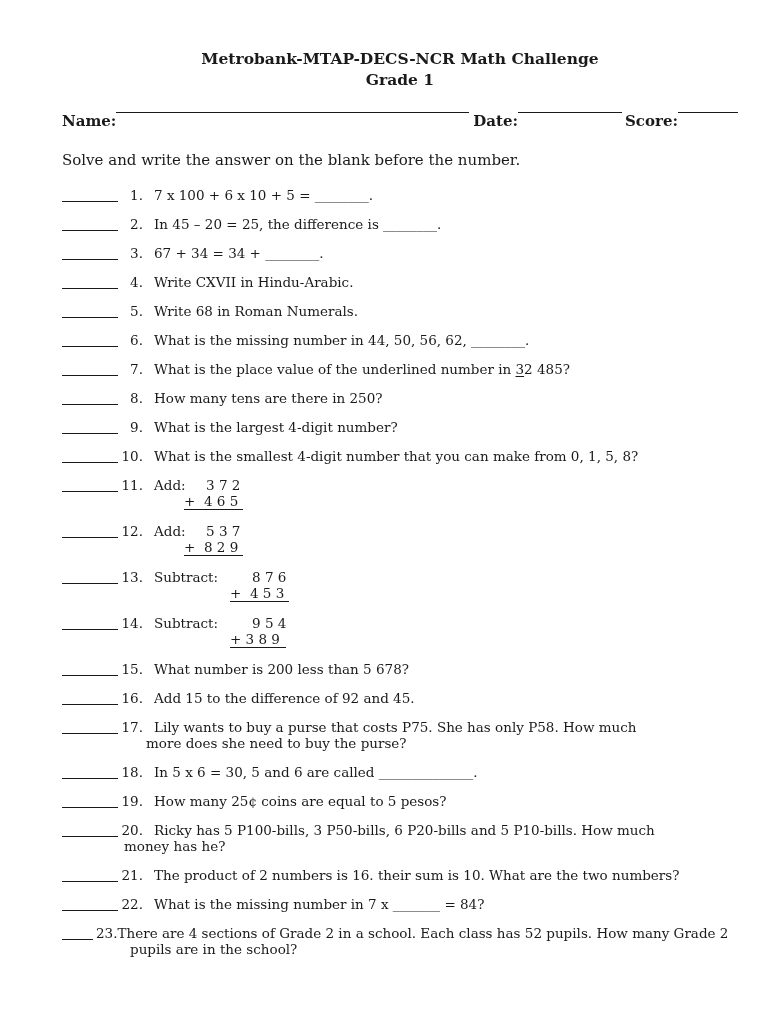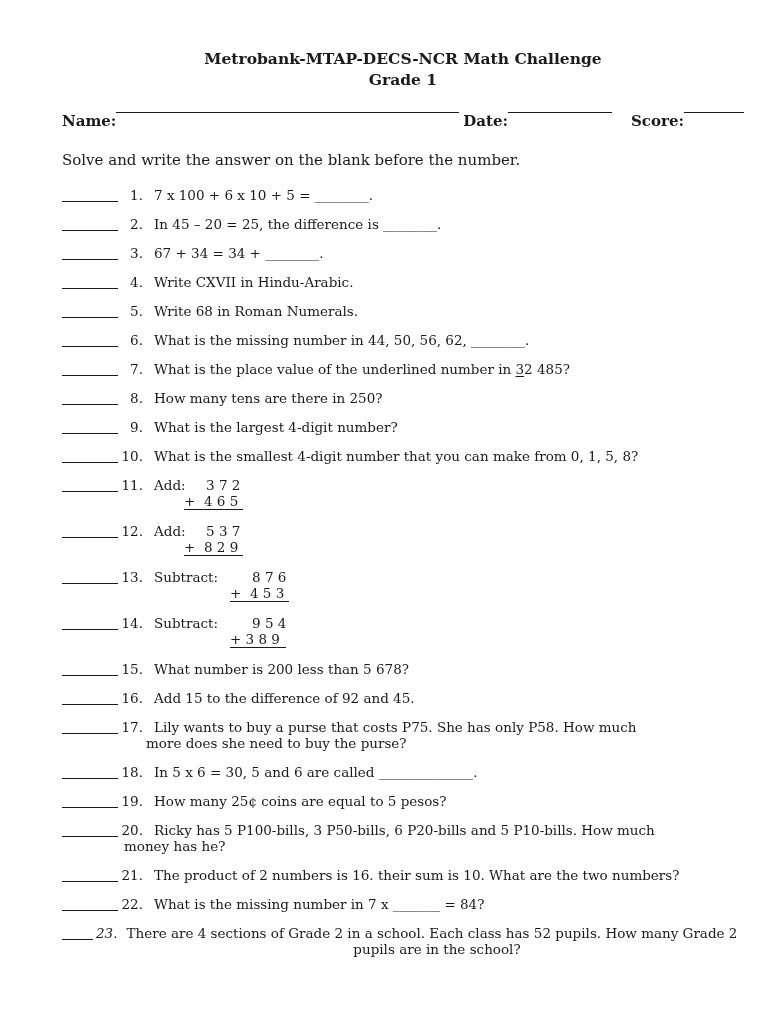--- a/index.html
+++ b/index.html
@@ -3,21 +3,21 @@
 <meta charset="utf-8">
 <style>
   html,body{margin:0;padding:0;}
   body{
     width:768px;height:1024px;
     background:#ffffff;
     color:#1a1a1a;
     font-family:"DejaVu Serif", serif;
     overflow:hidden;
   }
-  .page{padding:48px 24px 0 62px;}
+  .page{padding:48px 30px 0 62px;}
 
   .title, .subtitle{
     text-align:center;
     font-weight:bold;
     font-size:15.5px;
     line-height:21px;
   }
 
   .hdr-row{
     display:flex;
@@ -28,21 +28,21 @@
   }
   .rule{
     display:inline-block;
     height:0;
     border-bottom:1.6px solid #1a1a1a;
   }
   .rule-name{flex:1;}
   .rule-date{width:104px;}
   .rule-score{width:60px;}
   .lbl-date{margin-left:4px;}
-  .lbl-score{margin-left:19px;}
+  .lbl-score{margin-left:3px;}
 
   .instructions{
     margin-top:22px;
     font-size:15px;
     line-height:16px;
   }
 
   .qlist{margin-top:19px;}
   .q{
     font-size:13.5px;
@@ -61,22 +61,21 @@
   .blank-short{width:31px;}
   .qnum{
     display:inline-block;
     width:25px;
     text-align:right;
     margin-right:11px;
   }
   .qnum-inline{
     width:auto;
     margin-left:3px;
-    margin-right:9px;
-    font-style:italic;
+    margin-right:0;
   }
   .qtext{white-space:pre-wrap;}
   .l2{display:block;}
   .u{text-decoration:underline;text-underline-offset:2px;}
 
   .stack-label{display:inline-block;}
   .stack{
     display:inline-block;
     vertical-align:top;
   }
@@ -127,16 +126,16 @@
       <div class="q"><span class="blank"></span><span class="qnum">13.</span><span class="stack-label" style="width: 76px;">Subtract:</span><span class="stack"><span class="stack-top">8 7 6</span><span class="stack-bottom">+  4 5 3</span></span></div>
       <div class="q"><span class="blank"></span><span class="qnum">14.</span><span class="stack-label" style="width: 76px;">Subtract:</span><span class="stack"><span class="stack-top">9 5 4</span><span class="stack-bottom">+ 3 8 9</span></span></div>
       <div class="q"><span class="blank"></span><span class="qnum">15.</span><span class="qtext">What number is 200 less than 5 678?</span></div>
       <div class="q"><span class="blank"></span><span class="qnum">16.</span><span class="qtext">Add 15 to the difference of 92 and 45.</span></div>
       <div class="q"><span class="blank"></span><span class="qnum">17.</span><span class="qtext">Lily wants to buy a purse that costs P75. She has only P58. How much</span><span class="l2" style="margin-left: 84px;">more does she need to buy the purse?</span></div>
       <div class="q"><span class="blank"></span><span class="qnum">18.</span><span class="qtext">In 5 x 6 = 30, 5 and 6 are called ______________.</span></div>
       <div class="q"><span class="blank"></span><span class="qnum">19.</span><span class="qtext">How many 25¢ coins are equal to 5 pesos?</span></div>
       <div class="q"><span class="blank"></span><span class="qnum">20.</span><span class="qtext">Ricky has 5 P100-bills, 3 P50-bills, 6 P20-bills and 5 P10-bills. How much</span><span class="l2" style="margin-left: 62px;">money has he?</span></div>
       <div class="q"><span class="blank"></span><span class="qnum">21.</span><span class="qtext">The product of 2 numbers is 16. their sum is 10. What are the two numbers?</span></div>
       <div class="q"><span class="blank"></span><span class="qnum">22.</span><span class="qtext">What is the missing number in 7 x _______ = 84?</span></div>
-      <div class="q"><span class="blank blank-short"></span><span class="qnum qnum-inline">23.</span><span class="qtext">There are 4 sections of Grade 2 in a school. Each class has 52 pupils. How many Grade 2</span><span class="l2" style="margin-left: 68px; text-align: center;">pupils are in the school?</span></div>
+      <div class="q"><span class="blank blank-short"></span><span class="qnum qnum-inline">23.</span><span class="qtext">There are 4 sections of Grade 2 in a school. Each class has 52 pupils. How many Grade 2</span><span class="l2" style="margin-left: 68px;">pupils are in the school?</span></div>
     </div>
 
 </div>
 
 </body></html>

